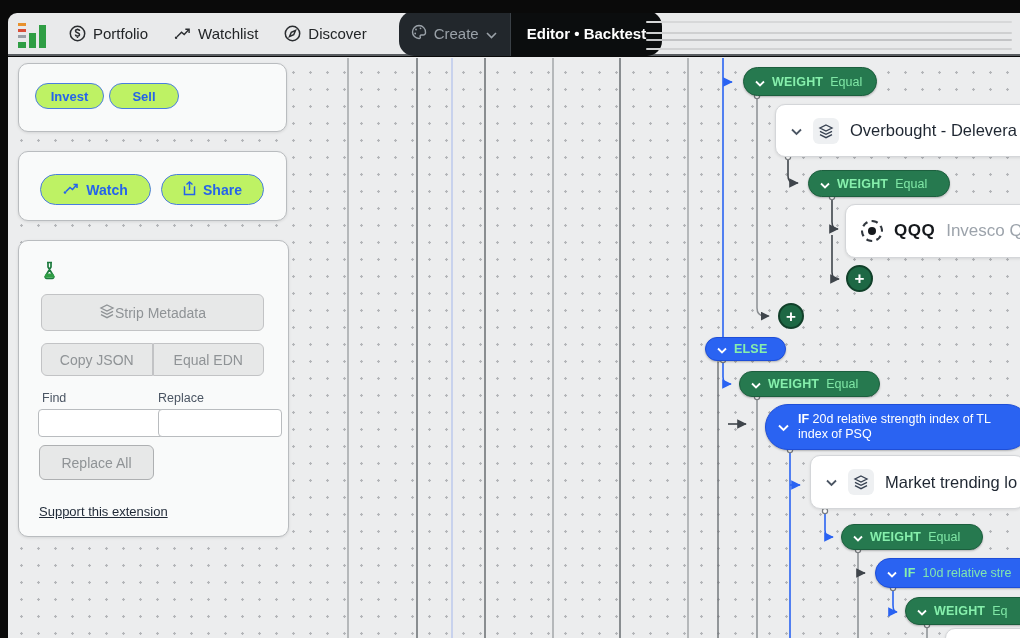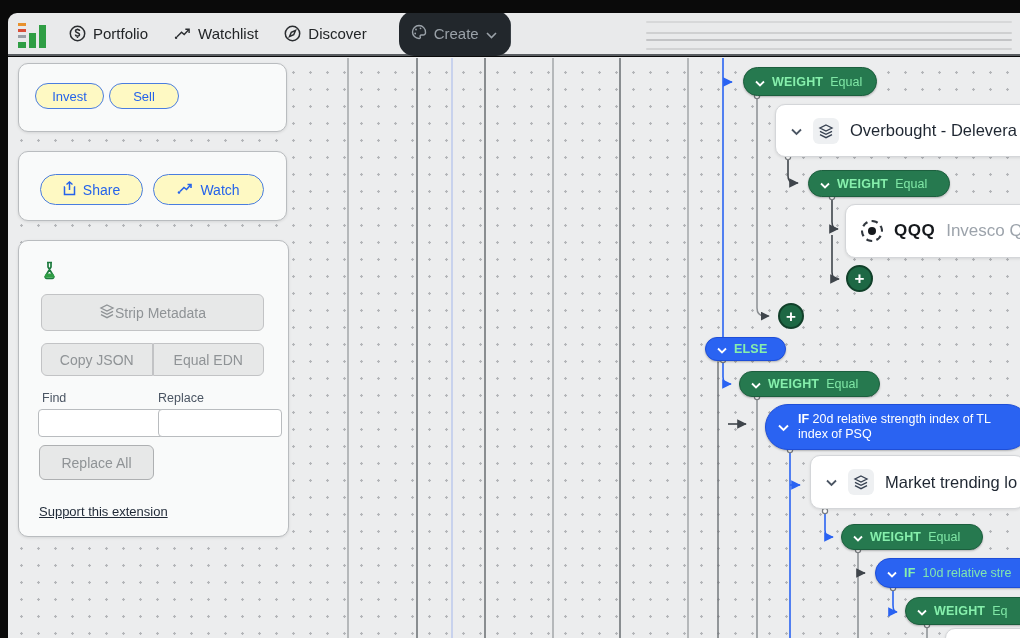--- a/index.html
+++ b/index.html
@@ -28,23 +28,23 @@
   .capsule .create{background:#22272c;color:#9aa1a8;display:flex;align-items:center;gap:7px;
     padding:0 13px 0 12px;font-size:15px;border-right:1px solid #3a4046;cursor:pointer;}
   .capsule .editpill{background:#0b0d0e;color:#fff;display:flex;align-items:center;
     padding:0 16px;font-size:15px;font-weight:700;cursor:pointer;}
   .toplines{position:absolute;right:8px;}
   .topline{position:absolute;left:0;width:366px;height:2px;border-radius:1px;}
 
   
   .panel{position:absolute;background:#f9fafa;border:1.5px solid #b9bcbf;border-radius:10px;
     box-shadow:0 1px 3px rgba(0,0,0,.10);z-index:3;}
-  .btn-outline{background:#fef9c3;border:1.5px solid #4a7de0;color:var(--c-accent-blue,#2563EB);
+  .btn-outline{background:#bef264;border:1.5px solid #4a7de0;color:var(--c-accent-blue,#2563EB);
     border-radius:16px;font-size:13px;display:inline-flex;align-items:center;justify-content:center;
-    gap:7px;cursor:pointer;font-weight:400;}
+    gap:7px;cursor:pointer;font-weight:700;}
   .btn-gray{background:#e7e8e8;border:1px solid #c2c3c5;color:#8f9396;border-radius:6px;
     font-size:14px;display:flex;align-items:center;justify-content:center;cursor:pointer;}
   .tools-title{display:flex;align-items:center;gap:9px;font-size:14.5px;font-weight:700;color:#121417;}
   .field-label{font-size:12.5px;color:#4b5563;}
   .tfield{background:#fff;border:1.5px solid #b9bcbf;border-radius:4px;height:28px;width:100%;
     font-size:13px;padding:0 6px;color:#222;}
   .support{font-size:13px;color:#1f2937;text-decoration:underline;cursor:pointer;}
 
   
   .node{position:absolute;z-index:2;}
@@ -248,35 +248,35 @@
       <span>Invest</span>
     </span>
     <span class="btn-outline" style="width:70px;height:26px">
       <span>Sell</span>
     </span>
   </div>
 </div>
 
 <div class="panel" style="left:18px;top:151px;width:269px;height:70px">
   <div style="display:flex;gap:10px;padding:22px 0 0 21px">
+    <span class="btn-outline" style="width:111px;height:31px;border-radius:18px;font-size:14px">
+      <span><svg width="16" height="13" viewBox="0 0 16 13" fill="none" stroke="#2563EB" stroke-width="1.6">
+            <circle cx="2" cy="10.5" r="1.3" fill="#2563EB" stroke="none"></circle>
+            <path d="M3 9.5 L7 5.5 L9.5 7.5 L13.5 3"></path>
+            <path d="M10.5 2.5 L14 2.5 L14 6"></path>
+          </svg></span>
+      <span>Watch</span>
+    </span>
     <span class="btn-outline" style="width:103px;height:31px;border-radius:18px;font-size:14px">
       <span><svg width="13" height="15" viewBox="0 0 13 15" fill="none" stroke="#2563EB" stroke-width="1.5">
             <path d="M6.5 1 V9"></path>
             <path d="M3.5 3.5 L6.5 1 L9.5 3.5"></path>
             <path d="M2 6 H1.5 V13.5 H11.5 V6 H11"></path>
           </svg></span>
       <span>Share</span>
-    </span>
-    <span class="btn-outline" style="width:111px;height:31px;border-radius:18px;font-size:14px">
-      <span><svg width="16" height="13" viewBox="0 0 16 13" fill="none" stroke="#2563EB" stroke-width="1.6">
-            <circle cx="2" cy="10.5" r="1.3" fill="#2563EB" stroke="none"></circle>
-            <path d="M3 9.5 L7 5.5 L9.5 7.5 L13.5 3"></path>
-            <path d="M10.5 2.5 L14 2.5 L14 6"></path>
-          </svg></span>
-      <span>Watch</span>
     </span>
   </div>
 </div>
 
 <div class="panel" style="left:18px;top:240px;width:271px;height:297px">
   <div class="tools-title" style="position:absolute;left:22px;top:20px">
     <span><svg width="17" height="19" viewBox="0 0 17 19">
           <path d="M6 1.5 h5 M7 1.5 v4.5 l5.5 9 a1.6 1.6 0 0 1-1.4 2.5 H5.9 a1.6 1.6 0 0 1-1.4-2.5 l5.5-9 V1.5" fill="none" stroke="#1d7a3e" stroke-width="1.7"></path>
           <path d="M5.2 12.5 h6.6 l1.6 2.8 a0.9 0.9 0 0 1-0.8 1.4 H4.4 a0.9 0.9 0 0 1-0.8-1.4 Z" fill="#2F9E44" stroke="none"></path>
         </svg></span>
@@ -359,20 +359,23 @@
             <path d="M8 1.5 a6.5 6.5 0 1 0 0 13 c1.2 0 1.6-.8 1.2-1.7 c-.4-.9 0-1.8 1.1-1.8 h1.9 a2.3 2.3 0 0 0 2.3-2.5 A6.6 6.6 0 0 0 8 1.5 Z"></path>
             <circle cx="5" cy="5.5" r=".9" fill="#9aa1a8" stroke="none"></circle>
             <circle cx="9.5" cy="4.3" r=".9" fill="#9aa1a8" stroke="none"></circle>
             <circle cx="4.2" cy="9.5" r=".9" fill="#9aa1a8" stroke="none"></circle>
           </svg></span>
       <span>Create</span>
       <span><svg width="11" height="7" viewBox="0 0 11 7">
             <path d="M1 1 L5.5 5.5 L10 1" stroke="#9aa1a8" stroke-width="1.6" fill="none"></path>
           </svg></span>
     </span>
+    <span class="editpill">
+      <span>Editor • Backtest</span>
+    </span>
   </span>
 
   <span class="toplines" style="top:0;left:638px;position:absolute;width:374px;height:43px">
     <span class="topline" style="top:8px;background:#d7d8d9"></span>
     <span class="topline" style="top:19px;background:#cfd0d1"></span>
     <span class="topline" style="top:26px;background:#c3c4c6"></span>
     <span class="topline" style="top:35px;background:#d2d3d4"></span>
   </span>
 </div>
 

